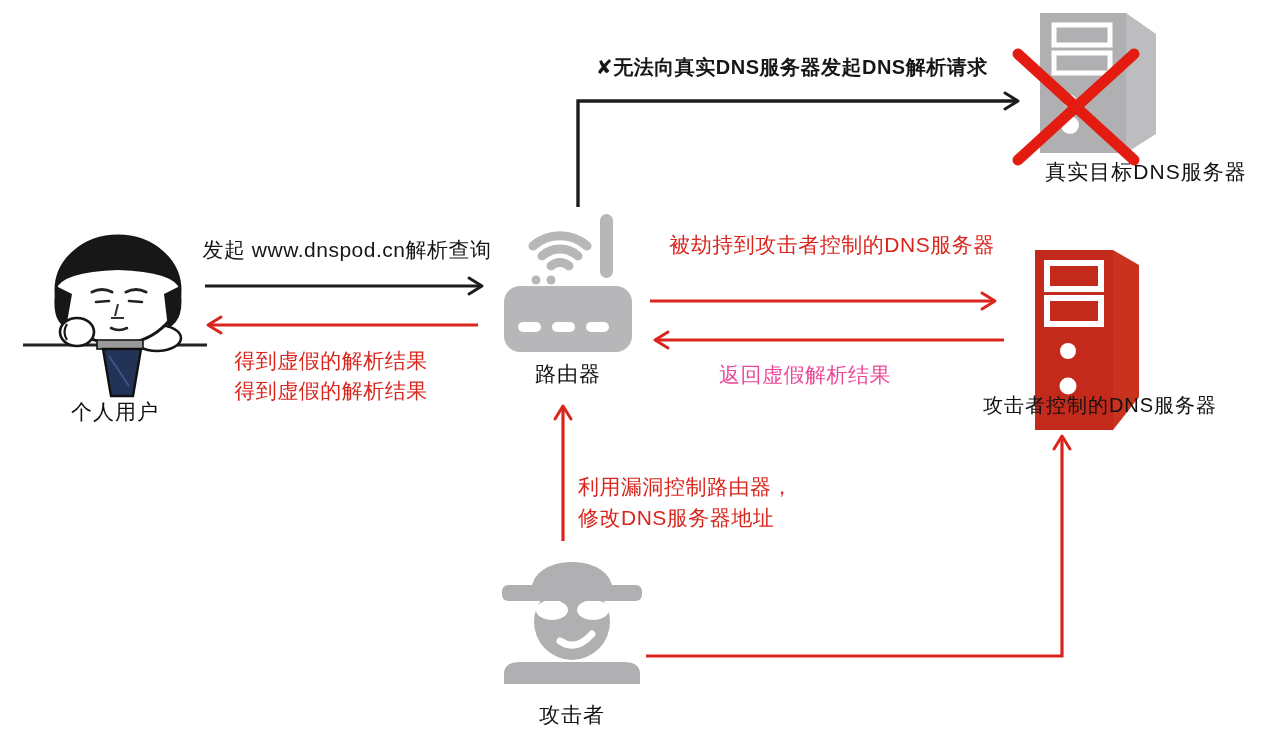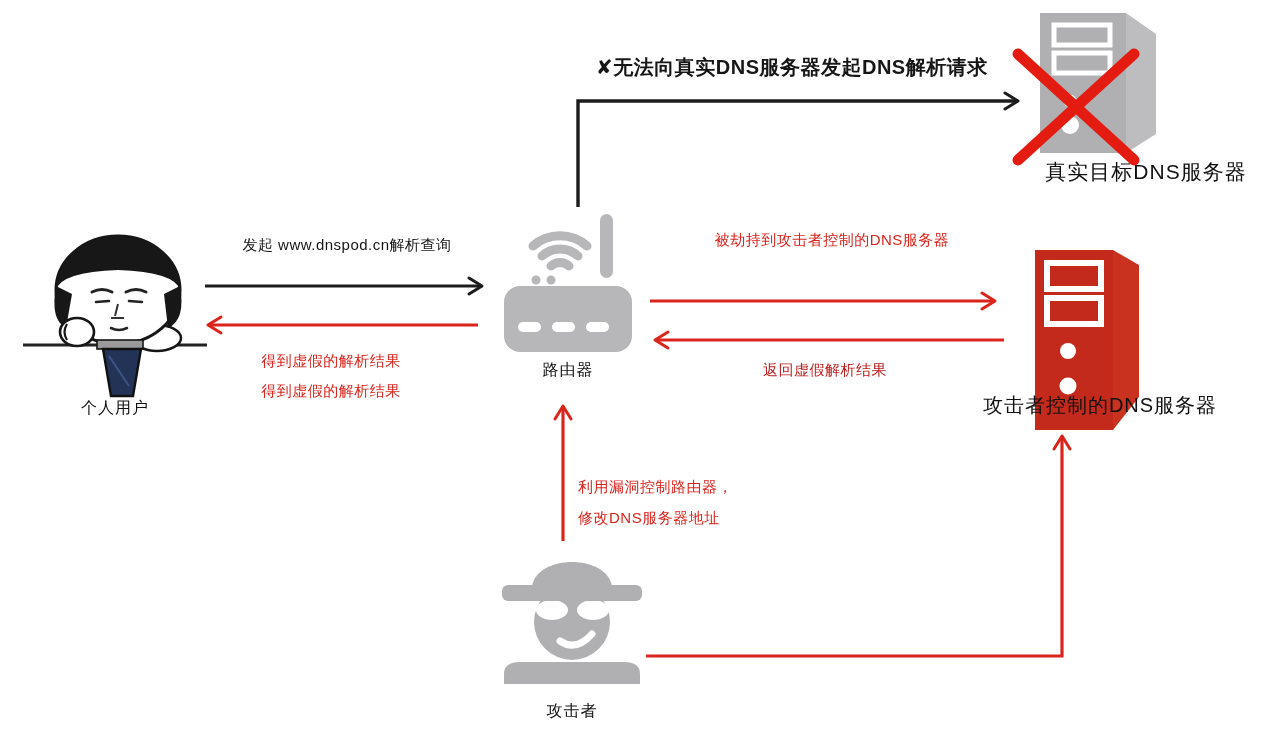--- a/index.html
+++ b/index.html
@@ -2,23 +2,23 @@
 <html><head>
 <meta charset="utf-8">
 <style>
   html,body{margin:0;padding:0;}
   body{
     width:1280px;height:747px;position:relative;background:#ffffff;
     font-family:"Liberation Sans","DejaVu Sans",sans-serif;
     color:#161616;overflow:hidden;
   }
   .abs{position:absolute;}
-  .caption{white-space:nowrap;font-size:15px;color:#161616;letter-spacing:0.5px;}
+  .caption{white-space:nowrap;font-size:21px;color:#161616;letter-spacing:0.5px;}
   .caption.center{text-align:center;white-space:normal;}
-  .node-label{font-size:16px;color:#111;text-align:center;letter-spacing:1px;}
+  .node-label{font-size:21px;color:#111;text-align:center;letter-spacing:1px;}
   svg{display:block;}
 </style>
 </head>
 <body>
 
 <svg class="abs" style="left:0;top:0;" width="1280" height="747" viewBox="0 0 1280 747">
   <defs>
     <marker id="head-black" markerWidth="26" markerHeight="26" refX="17" refY="11" orient="auto" markerUnits="userSpaceOnUse">
       <path d="M4,3 L17,11 L4,19" fill="none" stroke-width="3" stroke-linecap="round" stroke-linejoin="round" stroke="#1c1c1c"></path>
     </marker>
@@ -118,21 +118,21 @@
 
 <div class="abs caption center" style="left: 196px; top: 346px; width: 270px; line-height: 30px; color: rgb(218, 37, 29);">
   <div>得到虚假的解析结果</div>
   <div>得到虚假的解析结果</div>
 </div>
 
 <div class="abs caption" style="left:596px;top:54px;font-size:20px;font-weight:600;">✘无法向真实DNS服务器发起DNS解析请求</div>
 
 <div class="abs caption center" style="left: 654px; top: 231px; width: 356px; color: rgb(218, 37, 29);">被劫持到攻击者控制的DNS服务器</div>
 
-<div class="abs caption center" style="left: 696px; top: 361px; width: 258px; color: #b91c1c;">返回虚假解析结果</div>
+<div class="abs caption center" style="left: 676px; top: 361px; width: 258px; color: #ec4899;">返回虚假解析结果</div>
 
 <div class="abs caption" style="left: 578px; top: 443px; line-height: 31px; color: rgb(218, 37, 29); margin-top: 28px;">
   <div>利用漏洞控制路由器，</div>
   <div>修改DNS服务器地址</div>
 </div>
 
 <div class="abs caption" style="left:711px;top:670px;line-height:30px;">
 </div>
 
 </body></html>

